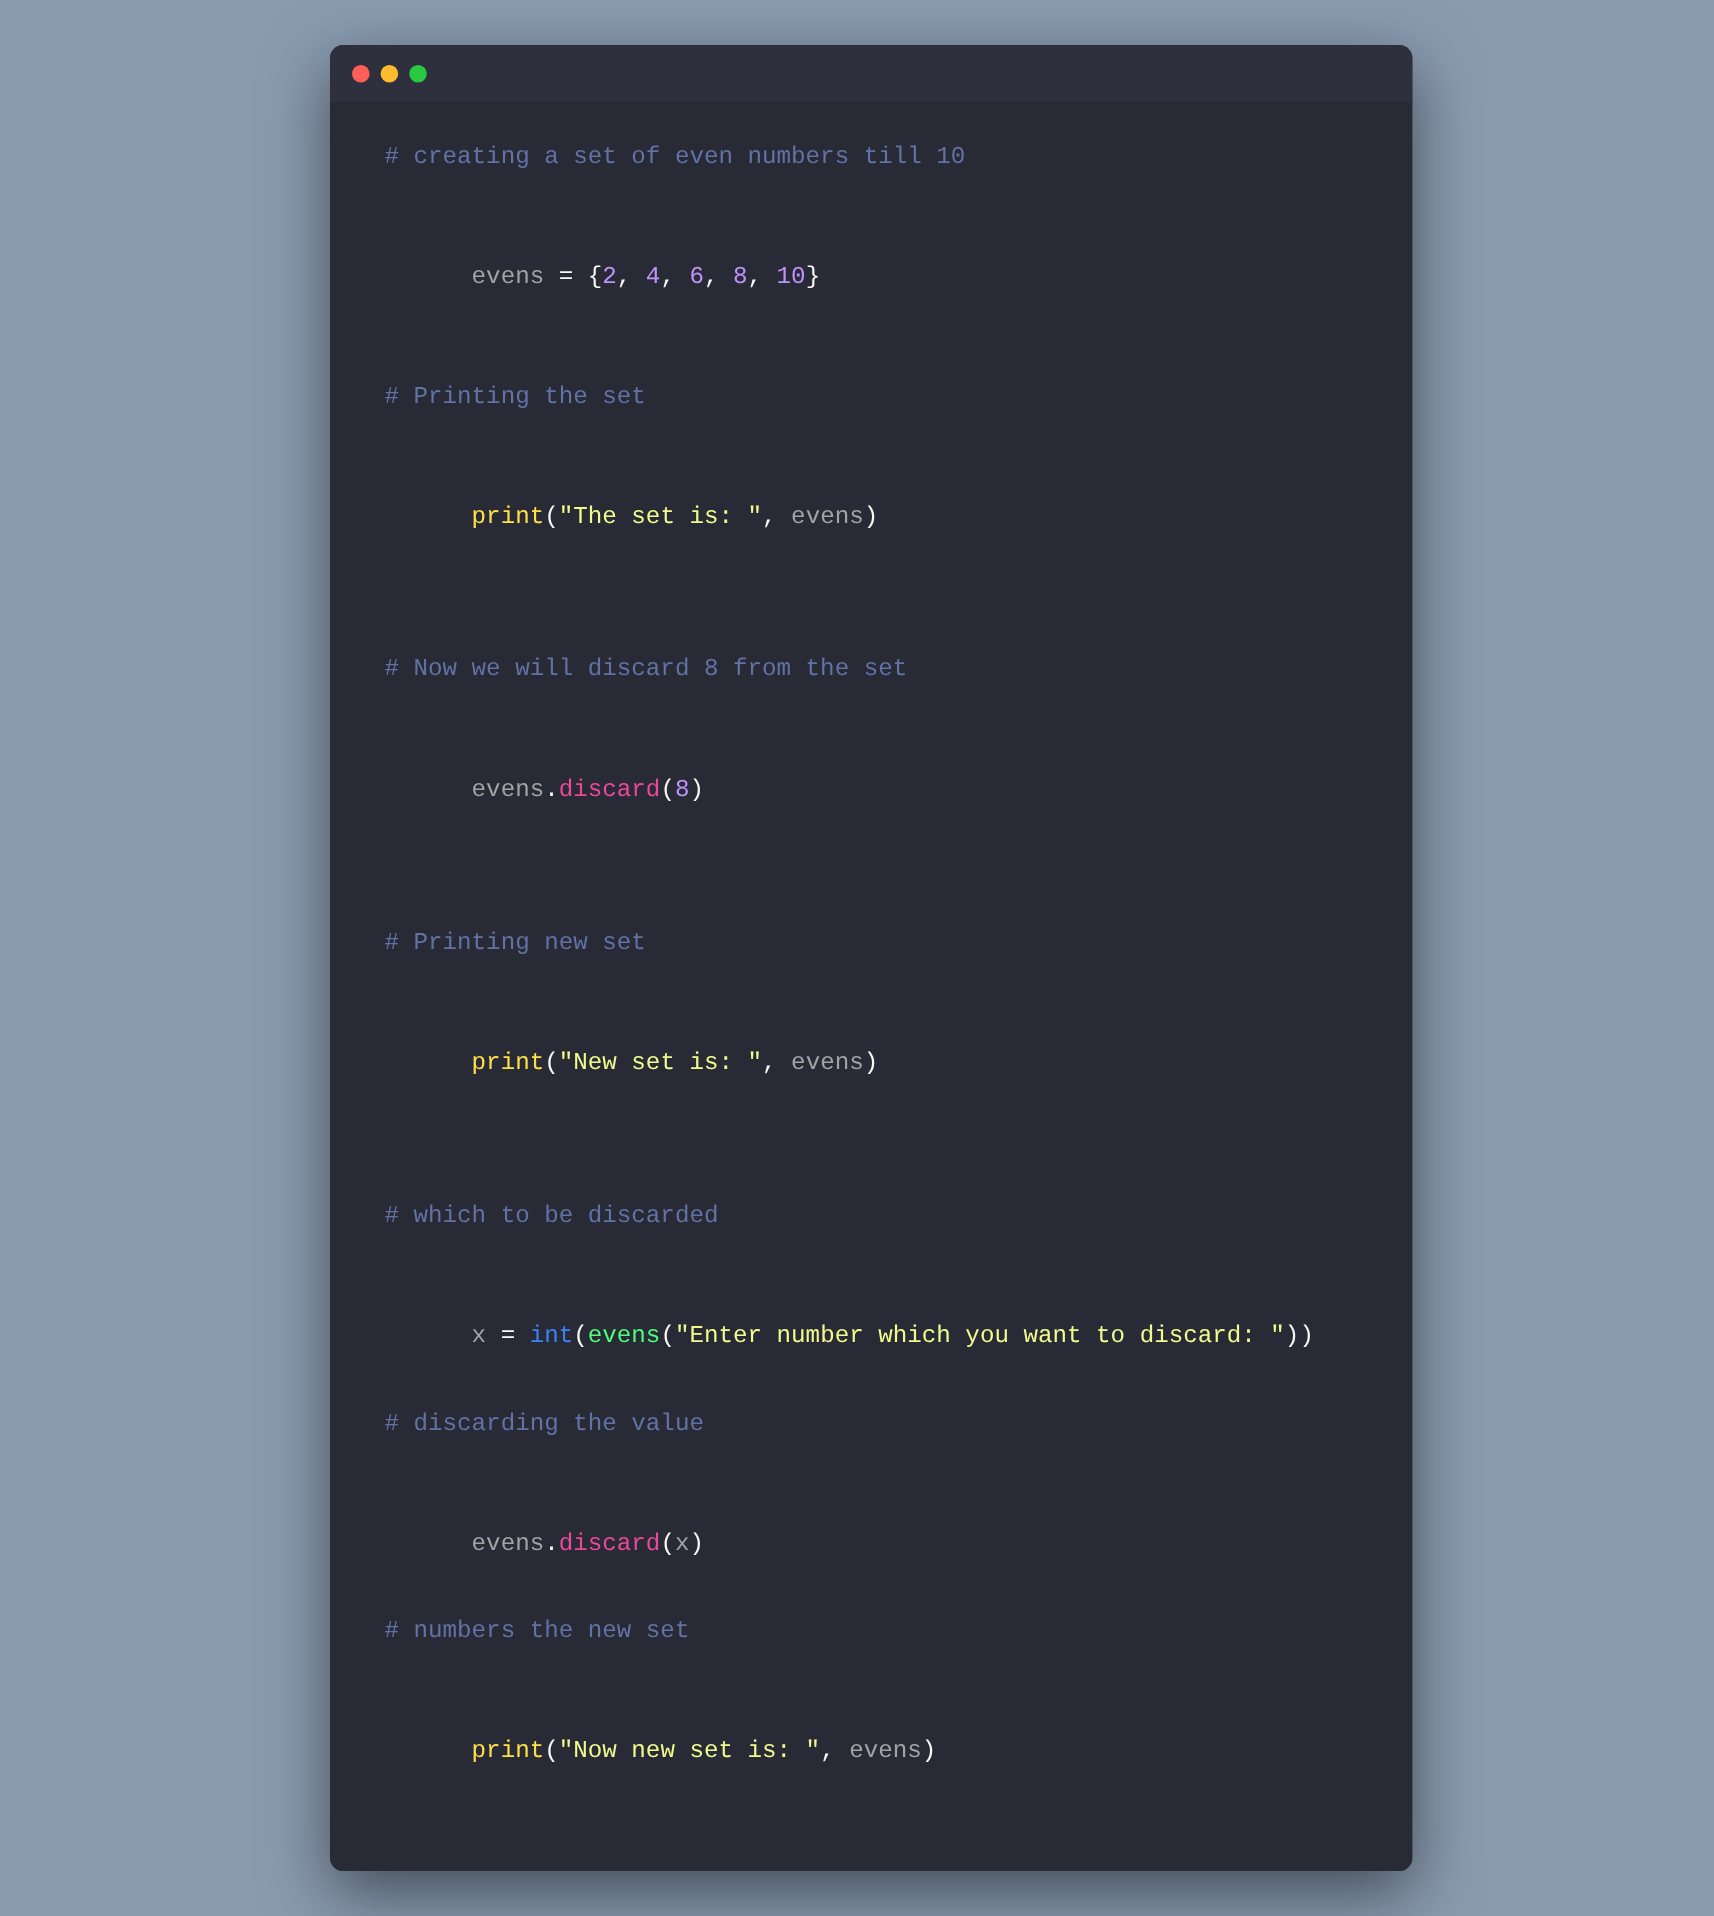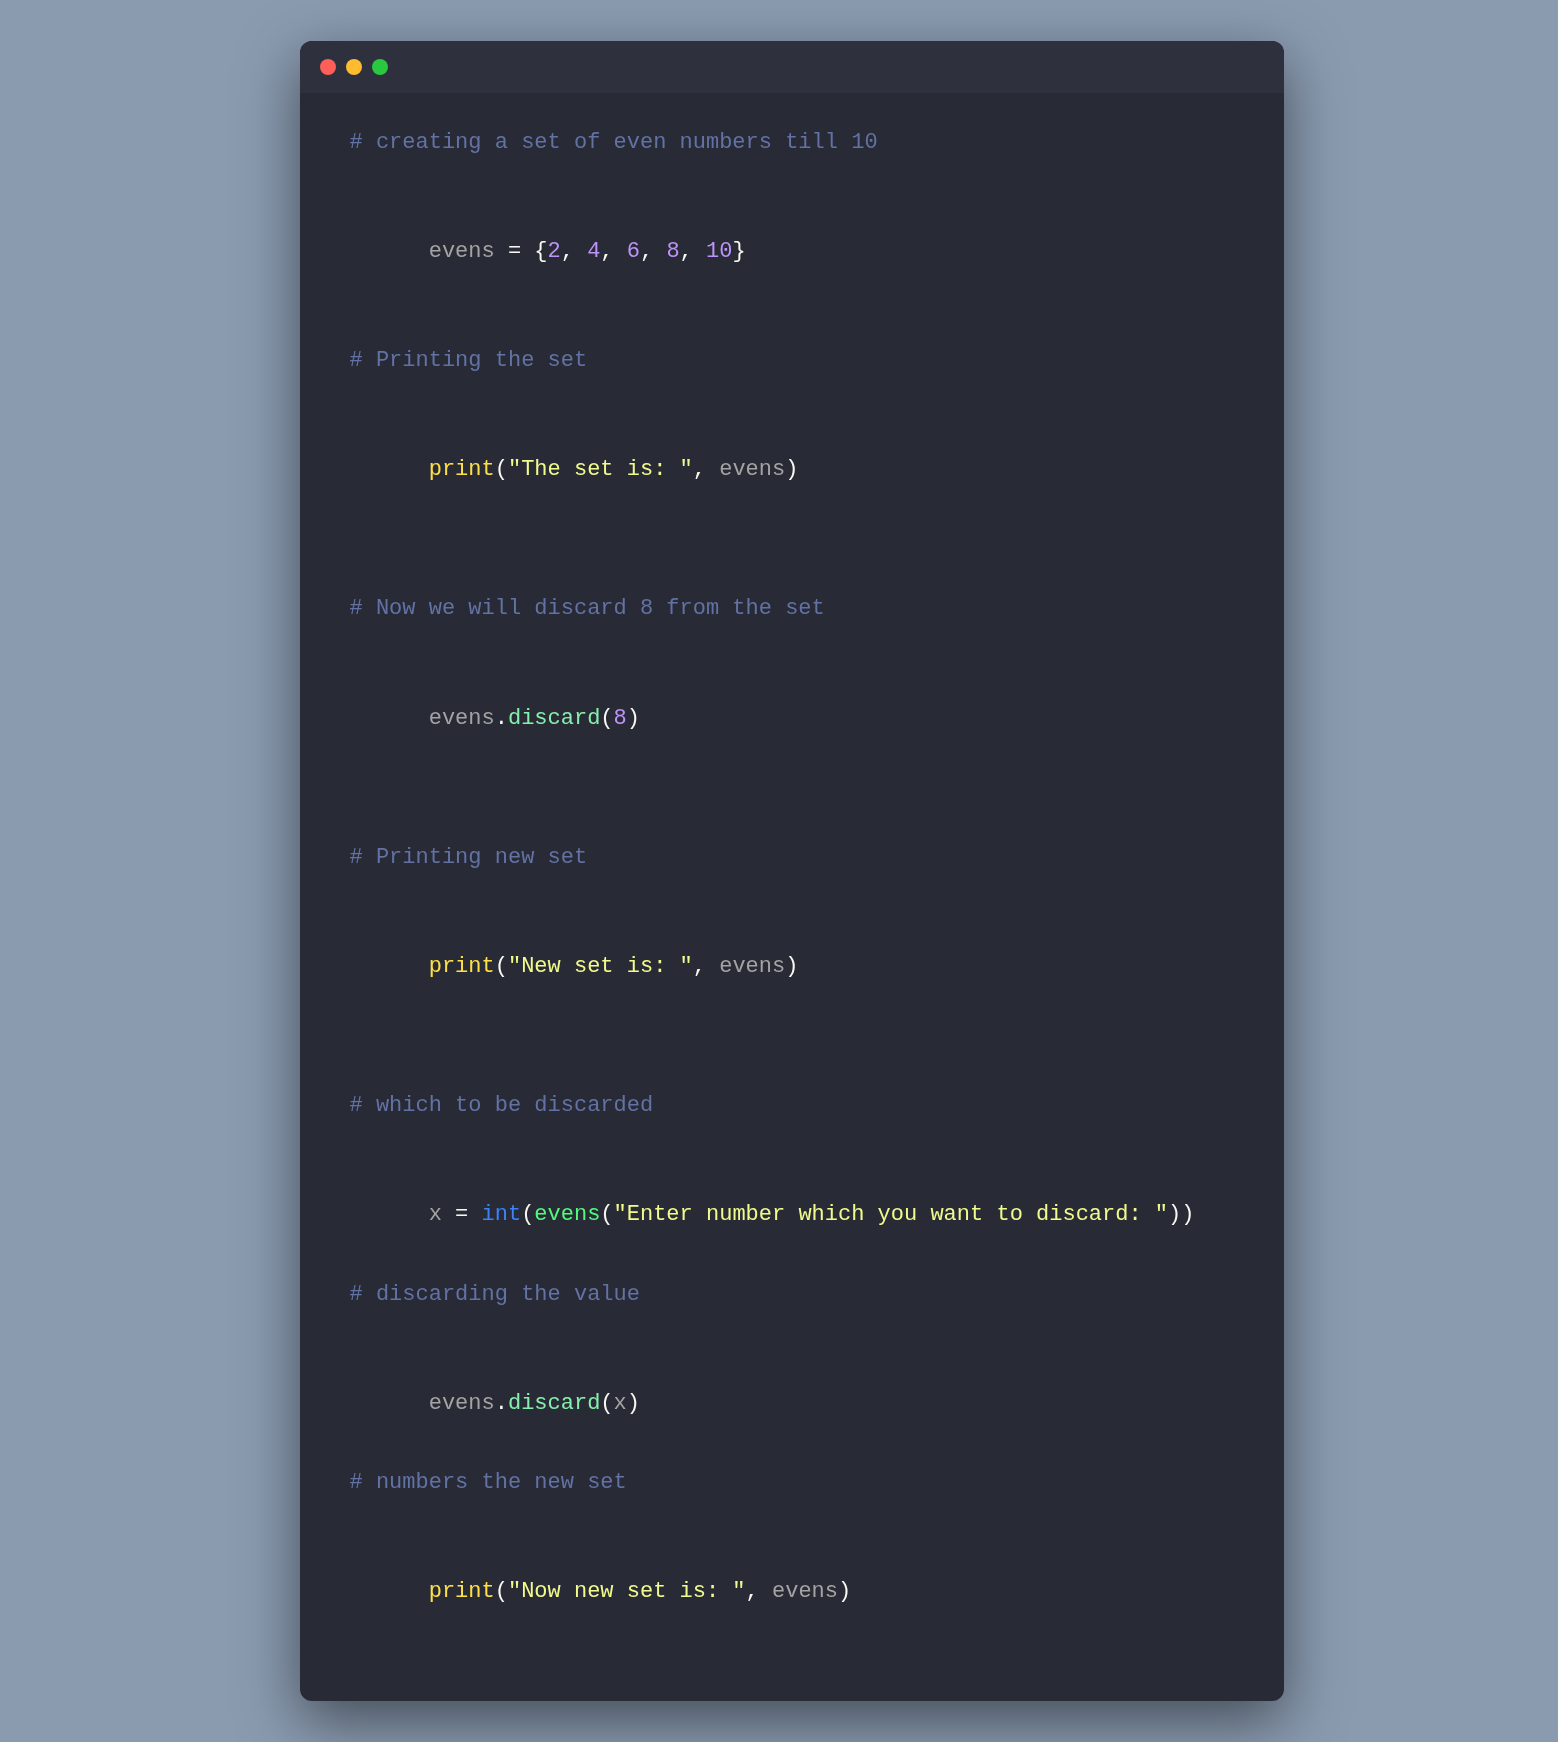--- a/index.html
+++ b/index.html
@@ -63,21 +63,21 @@
     .comment { color: #6272a4; }
     .var { color: #a3a3a3; }
     .equals { color: #f8f8f2; }
     .brace { color: #f8f8f2; }
     .num { color: #bd93f9; }
     .comma { color: #f8f8f2; }
     .fn-print { color: #fde047; }
     .paren { color: #f8f8f2; }
     .string { color: #f1fa8c; }
     .dot-method { color: #f8f8f2; }
-    .method { color: #86efac; text-align: center; }
+    .method { color: #ec4899; text-align: center; }
     .fn-int { color: #3b82f6; }
     .fn-input { color: #50fa7b; }
   </style>
 </head>
 <body>
 
 <div class="window">
   <div class="titlebar">
     <div class="dot dot-red"></div>
     <div class="dot dot-yellow"></div>

